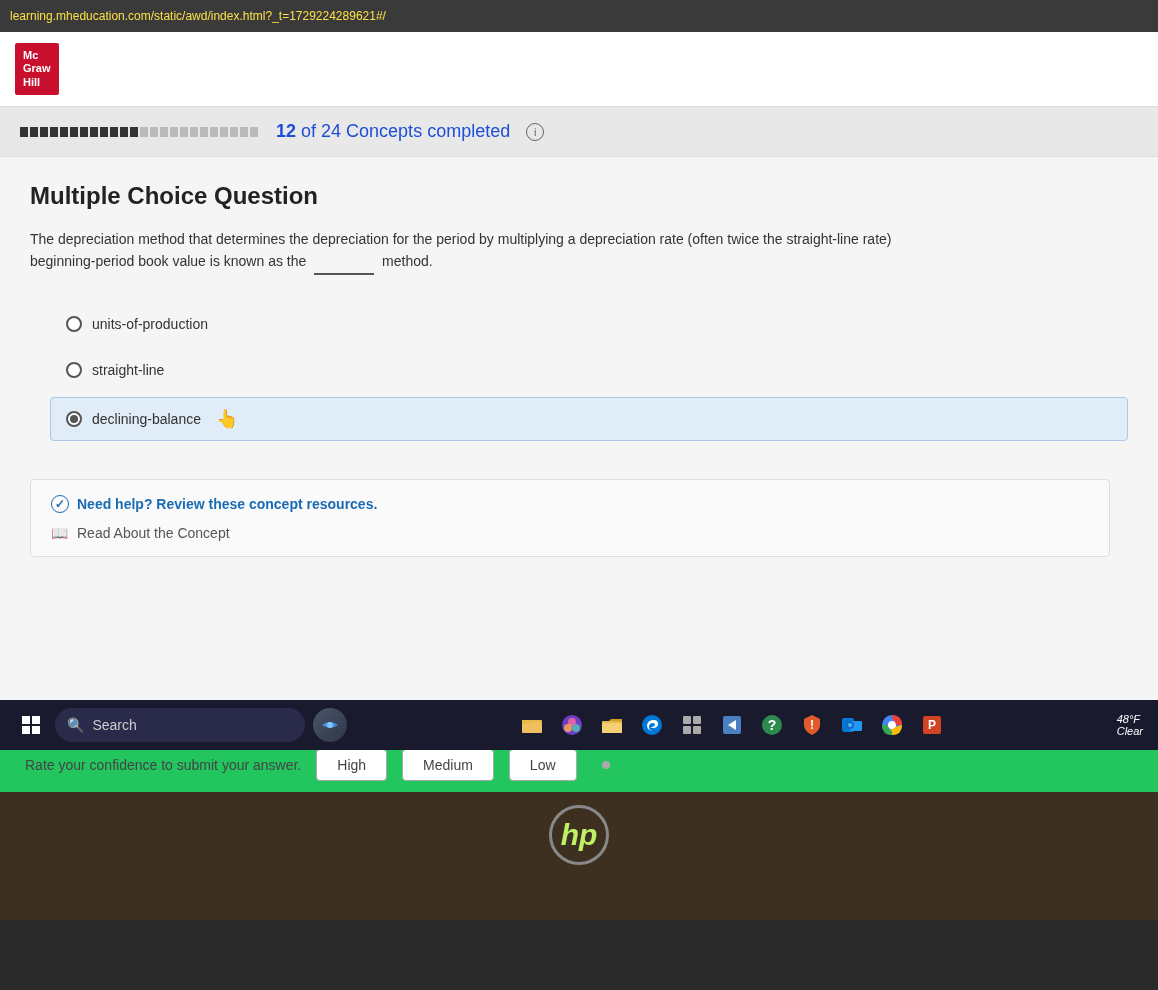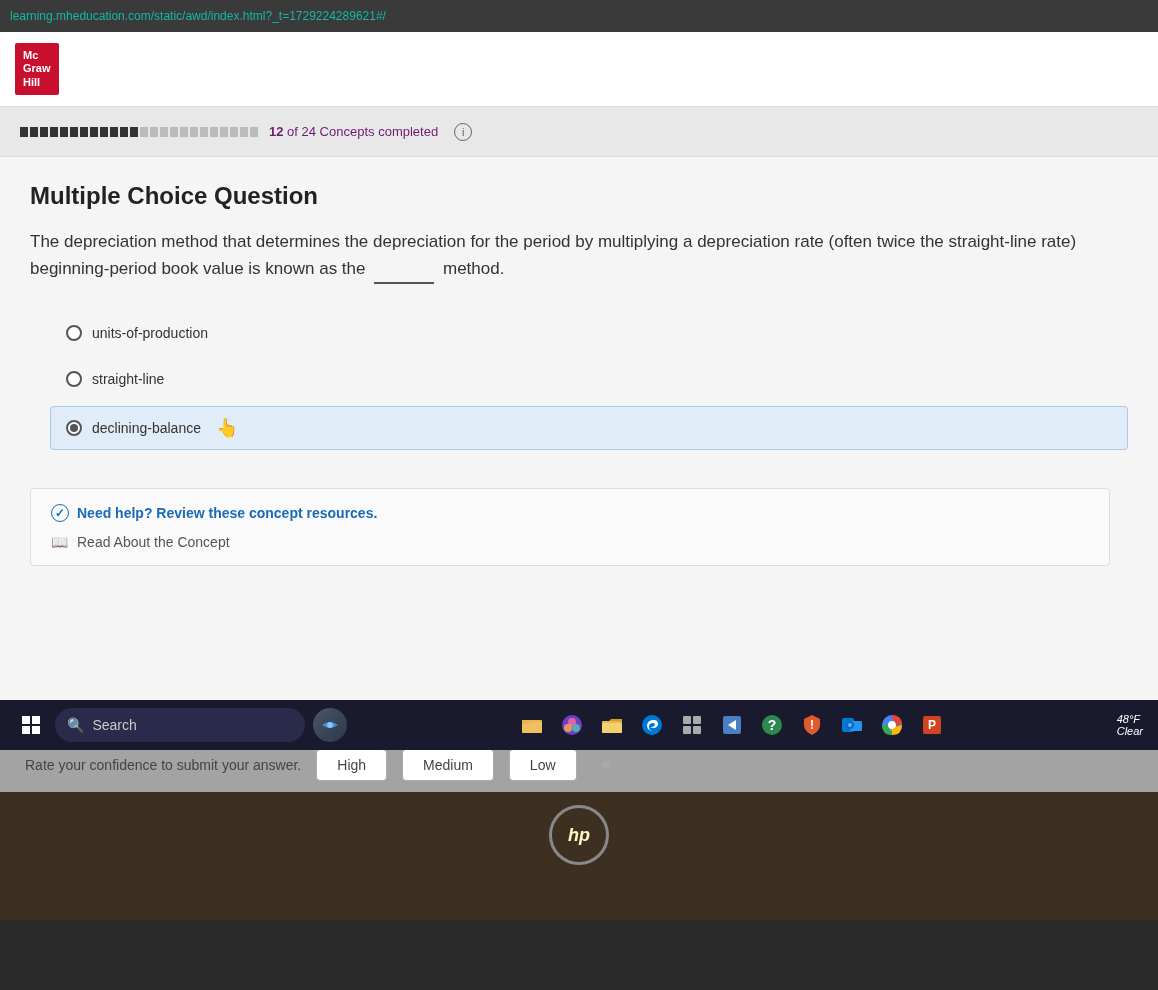--- a/index.html
+++ b/index.html
@@ -5,21 +5,21 @@
     * { margin: 0; padding: 0; box-sizing: border-box; }
     body { width: 1158px; height: 990px; background: #2a2a2a; font-family: Arial, sans-serif; overflow: hidden; }
 
     
     .browser-bar {
       background: #3a3a3a;
       height: 32px;
       display: flex;
       align-items: center;
       padding: 0 10px;
-      color: #14b8a6;
+      color: #fde047;
       font-size: 12px;
     }
 
     
     .main-area {
       background: #f0f0f0;
       height: 668px;
       position: relative;
     }
 
@@ -69,23 +69,23 @@
 
     .seg {
       height: 10px;
       width: 8px;
       background: #555;
     }
     .seg.completed { background: #333; }
     .seg.remaining { background: #bbb; }
 
     .progress-text {
-      font-size: 13px;
-      color: #701a75;
-      margin-left: 1px;
+      font-size: 18px;
+      color: #1d4ed8;
+      margin-left: 8px;
     }
 
     .progress-text strong { font-weight: bold; }
 
     .info-icon {
       width: 18px;
       height: 18px;
       border: 1.5px solid #666;
       border-radius: 50%;
       display: inline-flex;
@@ -105,21 +105,21 @@
     }
 
     .question-title {
       font-size: 24px;
       font-weight: bold;
       color: #222;
       margin-bottom: 18px;
     }
 
     .question-text {
-      font-size: 17px;
+      font-size: 14px;
       color: #333;
       line-height: 1.6;
       margin-bottom: 30px;
       max-width: 1080px;
     }
 
     .blank {
       display: inline-block;
       width: 60px;
       border-bottom: 2px solid #555;
@@ -220,21 +220,21 @@
       height: 14px;
       display: inline-flex;
       align-items: center;
       justify-content: center;
       font-size: 14px;
       color: #555;
     }
 
     
     .confidence-footer {
-      background: #a3a3a3;
+      background: #22c55e;
       height: 55px;
       display: flex;
       align-items: center;
       padding: 0 25px;
       gap: 15px;
       border-top: 1px solid #ddd;
     }
 
     .confidence-label {
       font-size: 14px;
@@ -374,22 +374,22 @@
     }
 
     .hp-logo {
       width: 60px;
       height: 60px;
       border: 3px solid #888;
       border-radius: 50%;
       display: flex;
       align-items: center;
       justify-content: center;
-      color: #fef9c3;
-      font-size: 18px;
+      color: #bef264;
+      font-size: 30px;
       font-style: italic;
       font-weight: bold;
     }
 
     .cursor-hand {
       display: inline-block;
       font-size: 18px;
       margin-left: 5px;
     }
   </style>

